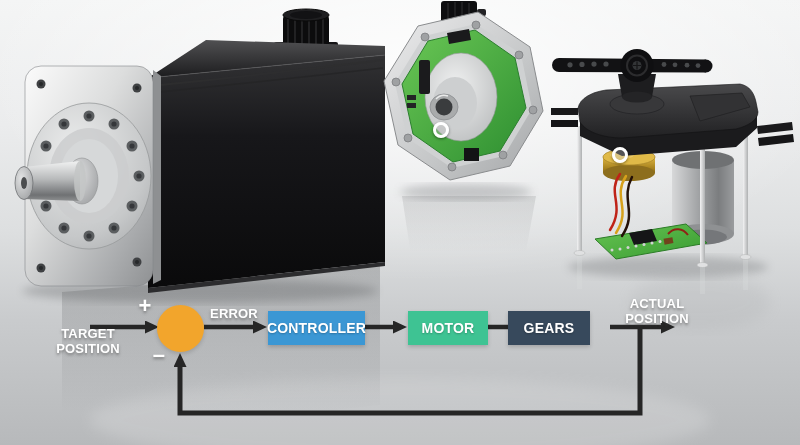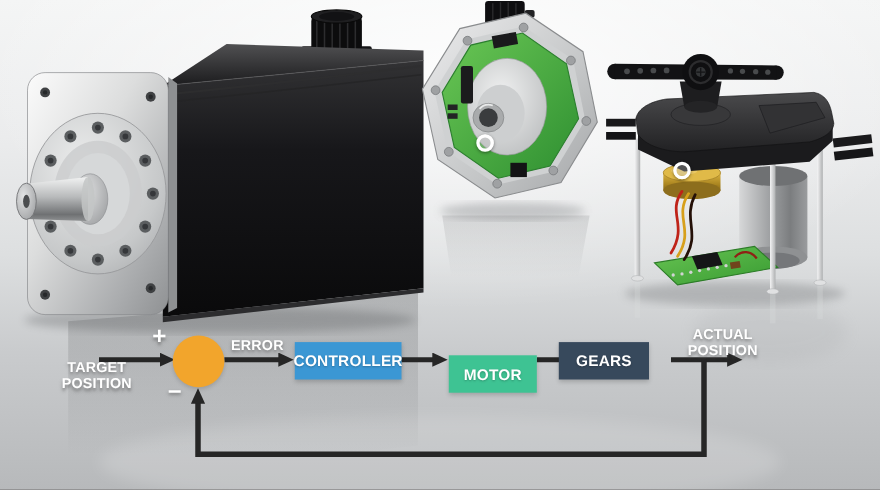--- a/index.html
+++ b/index.html
@@ -335,21 +335,21 @@
     <path d="M365,327 H394" fill="none" stroke-width="4.5" marker-end="url(#ah)" stroke="#262626"></path>
     <path d="M488,327 H514" fill="none" stroke-width="4.5" marker-end="url(#ah)" stroke="#262626"></path>
     <path d="M610,327 H662" fill="none" stroke-width="4.5" marker-end="url(#ah)" stroke="#262626"></path>
     <path d="M640,327 V413 H180 V366" fill="none" stroke-width="5" marker-end="url(#ah)" stroke="#262626"></path>
   </svg>
 
 
   <div class="sum" style="background-color: rgb(242, 165, 44);"></div>
 
   <div class="block blk-controller" style="background-color: rgb(59, 151, 212);">CONTROLLER</div>
-  <div class="block blk-motor" style="background-color: rgb(62, 195, 147); margin-top: 12px;">MOTOR</div>
+  <div class="block blk-motor" style="background-color: rgb(62, 195, 147);">MOTOR</div>
   <div class="block blk-gears" style="background-color: rgb(55, 73, 92);">GEARS</div>
 
   <div class="wtxt target-pos">
     <span style="display:block">TARGET</span>
     <span style="display:block">POSITION</span>
   </div>
   <div class="wtxt plus-lbl">+</div>
   <div class="wtxt error-lbl">ERROR</div>
   <div class="wtxt minus-lbl">–</div>
   <div class="wtxt actual-pos">

